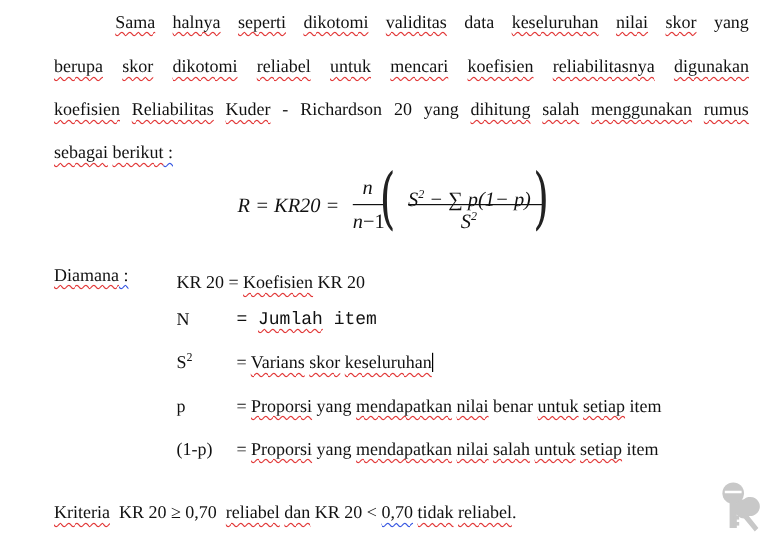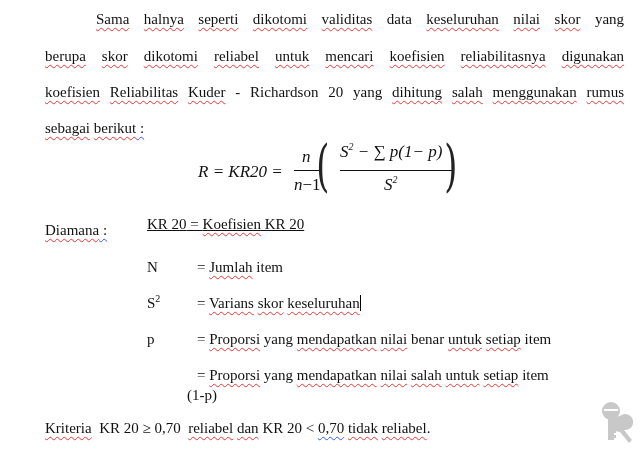--- a/index.html
+++ b/index.html
@@ -34,42 +34,42 @@
 <div class="line" style="left:45px; top:119px;">
   <span class="sp">sebagai</span> <span class="sp">berikut</span><span class="spb"> :</span>
 </div>
 
 <div class="formula">
   <span class="part" style="left:0; top:20px;text-align:center;">R = KR20 =</span>
   <span class="part" style="left:104px; top:5px;">n</span>
   <div class="frac-line" style="left:96px; top:28px; width:26px;"></div>
   <span class="part" style="left:96px; top:33px; font-style:normal;font-family:Liberation Serif, serif;"><i>n</i>−1</span>
   <span class="paren" style="left:114px; top:-4px;">(</span>
-  <span class="part" style="left:142px; top:0;"><i>S</i><sup>2</sup> − ∑ <i>p</i>(1− <i>p</i>)</span>
+  <span class="part" style="left:142px; top:15px;"><i>S</i><sup>2</sup> − ∑ <i>p</i>(1− <i>p</i>)</span>
   <div class="frac-line" style="left:142px; top:28px; width:112px;"></div>
   <span class="part" style="left:186px; top:33px;"><i>S</i><sup>2</sup></span>
   <span class="paren" style="left:242px; top:-4px;">)</span>
 </div>
 
 <div class="line" style="left:45px; top:221px;"><span class="sp">Diamana</span><span class="spb"> :</span></div>
 
-<div class="line" style="left:147px; top:215px;text-decoration:underline;">
+<div class="line" style="left:147px; top:227px;">
   <span>KR 20</span> = <span class="sp">Koefisien</span> KR 20
 </div>
 
 <div class="line" style="left:147px; top:258px;">N</div>
-<div class="line" style="left:197px; top:258px;">= <span class="sp">Jumlah</span> item</div>
+<div class="line" style="left:197px; top:258px;font-family:Liberation Mono, monospace;">= <span class="sp">Jumlah</span> item</div>
 
 <div class="line" style="left:147px; top:294px;"><span>S</span><sup>2</sup></div>
 <div class="line" style="left:197px; top:294px;">= <span class="sp">Varians</span> <span class="sp">skor</span> <span class="sp">keseluruhan</span><span class="cursor"></span></div>
 
 <div class="line" style="left:147px; top:330px;">p</div>
 <div class="line" style="left:197px; top:330px;">= <span class="sp">Proporsi</span> yang <span class="sp">mendapatkan</span> <span class="sp">nilai</span> benar <span class="sp">untuk</span> <span class="sp">setiap</span> item</div>
 
-<div class="line" style="left:147px; top:386px;margin-left:40px;">(1-p)</div>
+<div class="line" style="left:147px; top:366px;">(1-p)</div>
 <div class="line" style="left:197px; top:366px;">= <span class="sp">Proporsi</span> yang <span class="sp">mendapatkan</span> <span class="sp">nilai</span> <span class="sp">salah</span> <span class="sp">untuk</span> <span class="sp">setiap</span> item</div>
 
 <div class="line" style="left:45px; top:419px;text-align:center;">
   <span class="sp">Kriteria</span>&nbsp; KR 20 ≥ 0,70&nbsp; <span class="sp">reliabel</span> <span class="sp">dan</span> KR 20 &lt; <span class="spb">0,70</span> <span class="sp">tidak</span> <span class="sp">reliabel</span>.
 </div>
 
 <svg class="key" viewBox="0 0 36 46">
   <g fill="#c8c8c8">
     <circle cx="13" cy="11" r="9"></circle>
     <rect x="10" y="18" width="6" height="22"></rect>

